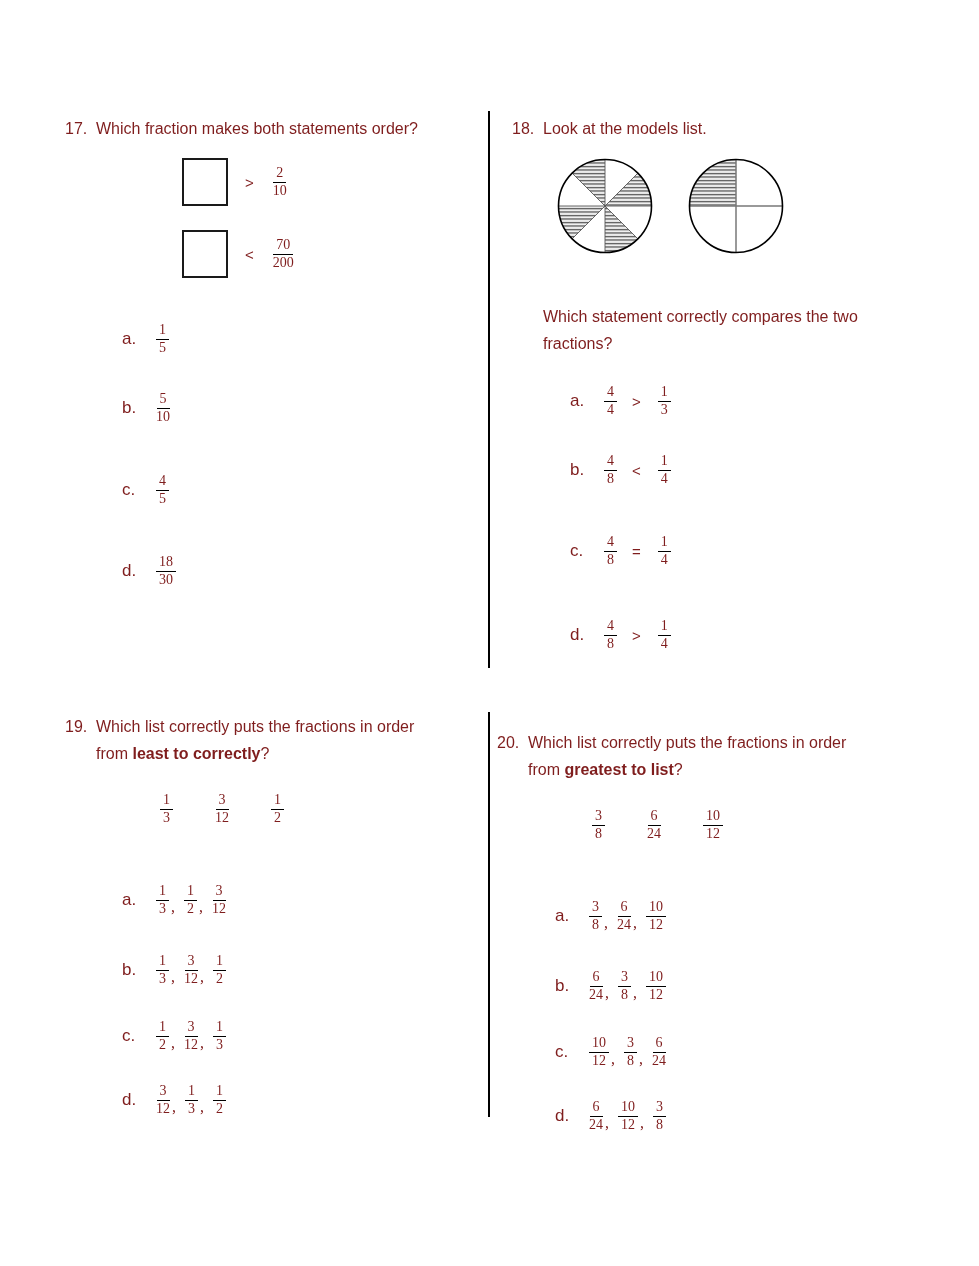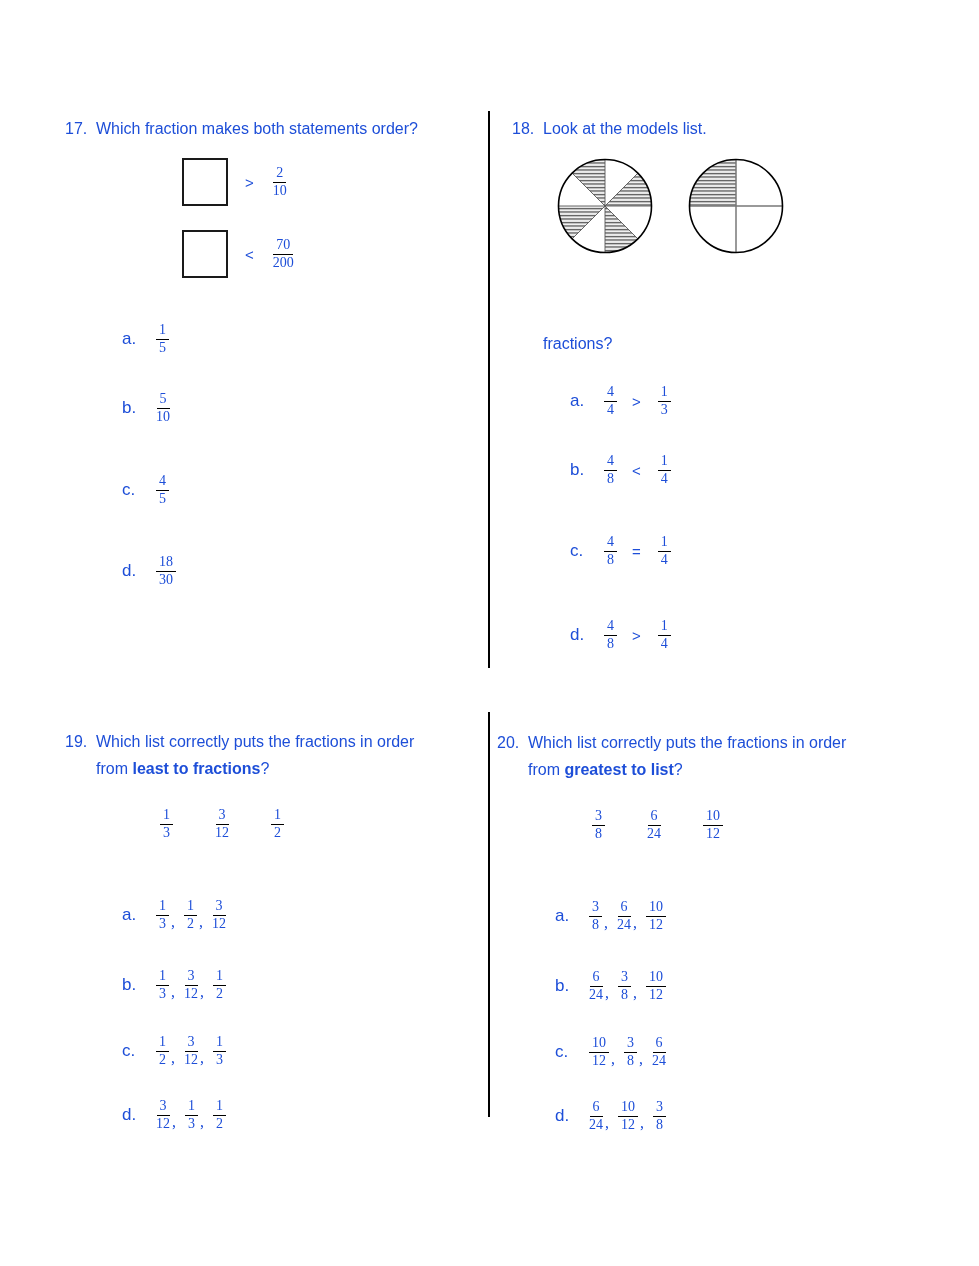--- a/index.html
+++ b/index.html
@@ -1,19 +1,19 @@
 <!DOCTYPE html>
 <html><head>
 <meta charset="utf-8">
 <style>
   * { margin:0; padding:0; box-sizing:border-box; }
   html,body { background:#fff; }
   .page {
     position:relative; width:979px; height:1266px; background:#ffffff;
-    font-family:"Liberation Sans","DejaVu Sans",sans-serif; color:#1d4ed8;
+    font-family:"Liberation Sans","DejaVu Sans",sans-serif; color:#7f1d1d;
     overflow:hidden;
   }
   .q { position:absolute; }
   .title-row { display:flex; font-size:16px; line-height:21px; }
   .qnum { width:31px; flex:none; }
   .prompt-line { font-size:16px; line-height:21px; }
   .stmt { position:absolute; display:flex; align-items:center; }
   .ansbox { width:46px; height:48px; border:2px solid #1a1a1a; background:#fff; flex:none; }
   .cmp { font-size:15px; margin-left:17px; }
   .frac {
@@ -126,20 +126,21 @@
 
       <g>
         <circle cx="181" cy="48" r="46.5" fill="#ffffff"></circle>
         <path d="M181,48 L134.5,48 A46.5,46.5 0 0 1 181,1.5 Z" fill="url(#hatch)"></path>
         <line x1="134.5" y1="48" x2="227.5" y2="48" stroke="#777" stroke-width="1.5"></line>
         <line x1="181" y1="1.5" x2="181" y2="94.5" stroke="#777" stroke-width="1.5"></line>
         <circle cx="181" cy="48" r="46.5" fill="none" stroke="#000" stroke-width="1.6"></circle>
       </g>
     </svg>
 
+    <div class="prompt-line" style="position:absolute; left:31px; top:196px;">Which statement correctly compares the two</div>
     <div class="prompt-line" style="position:absolute; left:31px; top:223px;">fractions?</div>
 
     <div class="opt opt18" style="left:58px; top:275px;">
       <span class="letter">a.</span>
       <span class="frac">
           <span class="fn">4</span>
           <span class="fd">4</span>
         </span>
       <span class="cmp18">&gt;</span>
       <span class="frac">
@@ -178,27 +179,27 @@
           <span class="fd">8</span>
         </span>
       <span class="cmp18">&gt;</span>
       <span class="frac">
           <span class="fn">1</span>
           <span class="fd">4</span>
         </span>
     </div>
   </div>
 
-  <div class="q" style="left:65px; top:725px; width:420px; height:430px;">
+  <div class="q" style="left:65px; top:710px; width:420px; height:430px;">
     <div class="title-row" style="position:absolute; left:0; top:6px;">
       <span class="qnum">19.</span>
       <span>Which list correctly puts the fractions in order</span>
     </div>
     <div class="prompt-line" style="position:absolute; left:31px; top:33px;">
-      <span>from </span><b>least to fractions</b><span>?</span>
+      <span>from </span><b>least to correctly</b><span>?</span>
     </div>
 
     <div class="given-row" style="left:95px; top:83px;">
       <span class="frac">
           <span class="fn">1</span>
           <span class="fd">3</span>
         </span>
       <span class="frac">
           <span class="fn">3</span>
           <span class="fd">12</span>

